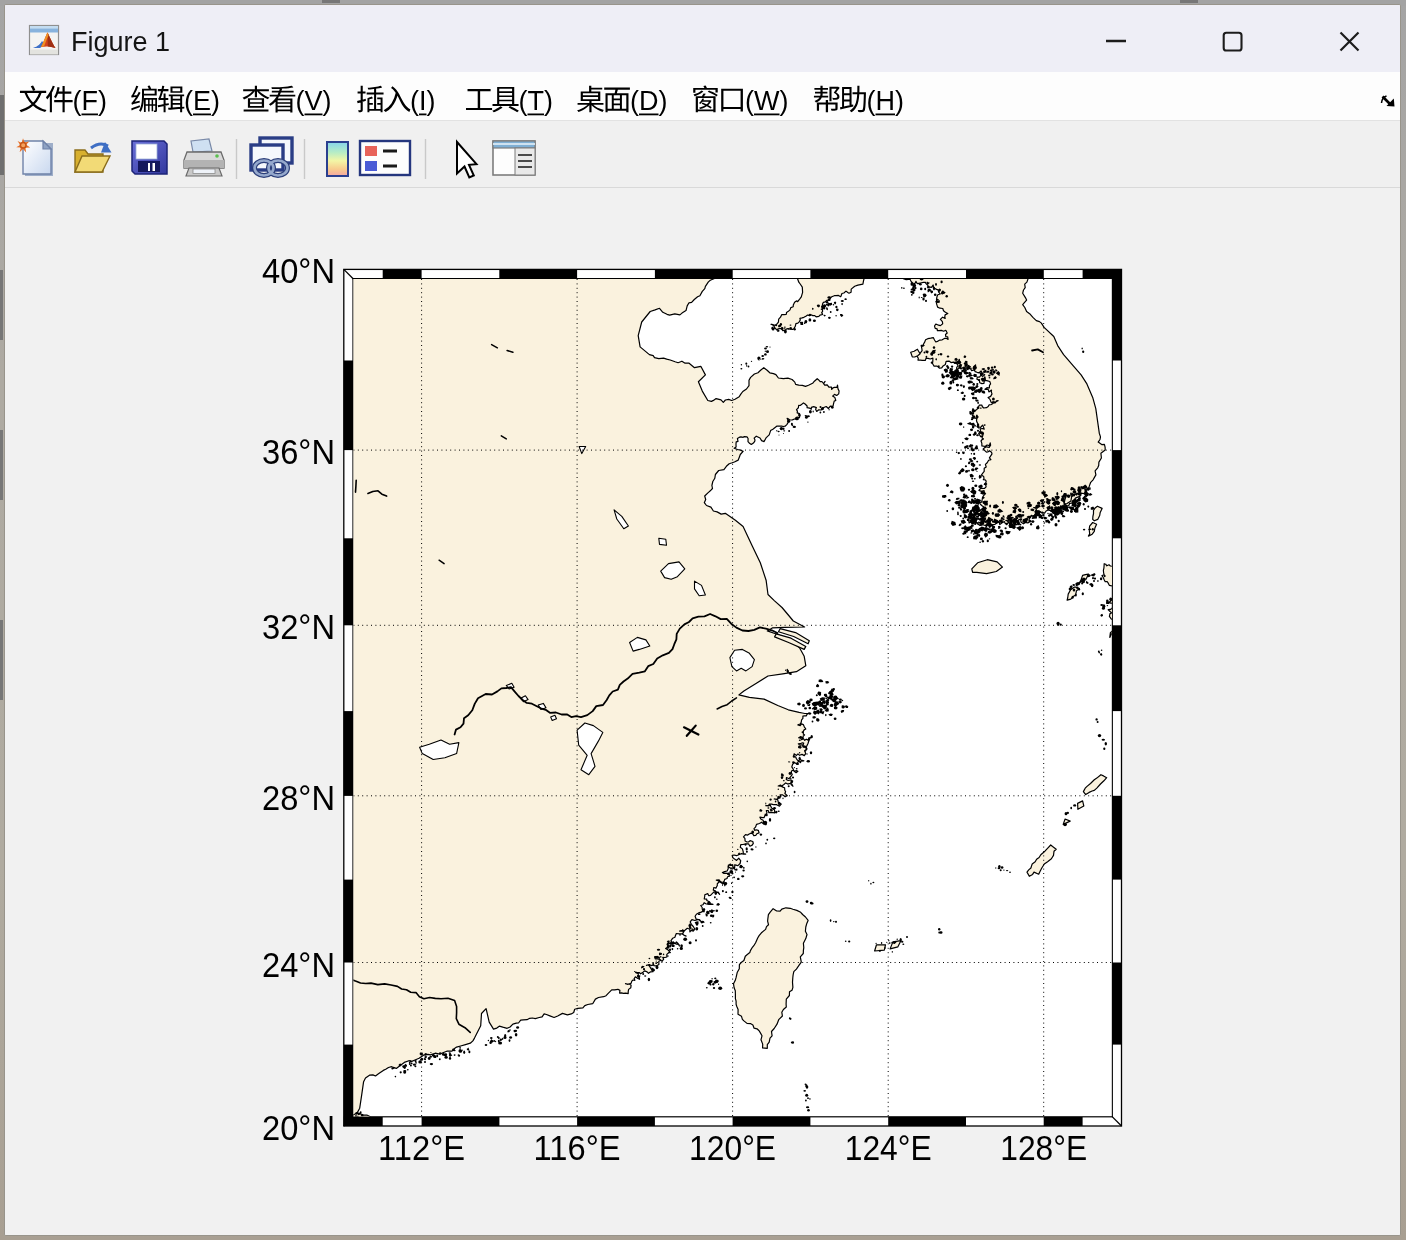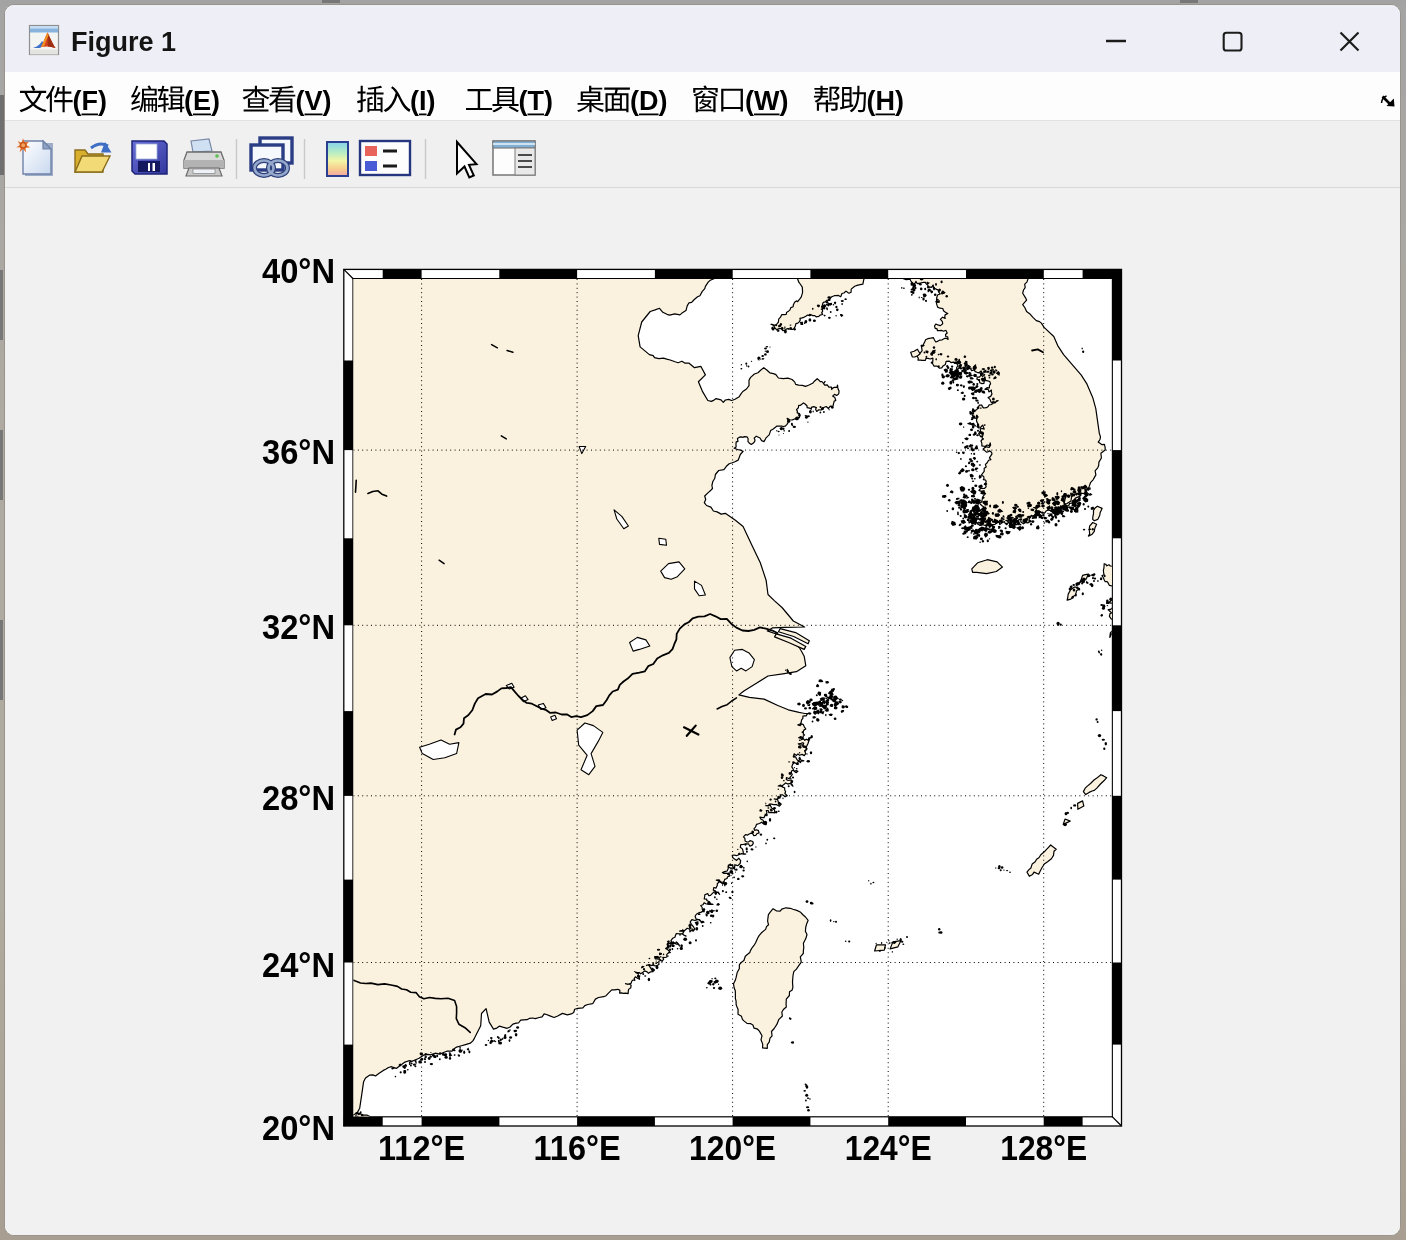--- a/index.html
+++ b/index.html
@@ -1,16 +1,16 @@
 <!DOCTYPE html>
 <html><head><meta charset="utf-8"><style>
 html,body{margin:0;padding:0;width:1406px;height:1240px;overflow:hidden;font-family:"Liberation Sans",sans-serif;}
 body{background:linear-gradient(180deg,#a4a4a4 0%,#aeaaa2 30%,#b0aba0 70%,#a89f92 100%);}
 #bgtop{position:absolute;left:0;top:0;width:1406px;height:6px;background:#a3a3a3;}
-#win{position:absolute;left:4px;top:3.5px;width:1397px;height:1232px;background:#f1f1f1;border:1.4px solid #98948b;border-radius:10px;overflow:hidden;box-sizing:border-box;font-weight:bold;}
+#win{position:absolute;left:4px;top:3.5px;width:1397px;height:1232px;background:#f1f1f1;border:1.4px solid #98948b;border-radius:2px;overflow:hidden;box-sizing:border-box;}
 #titlebar{position:absolute;left:0;top:0;width:100%;height:67px;background:#eeeef6;}
 #fig1{position:absolute;left:66px;top:22px;font-size:27px;color:#141414;}
 #menubar{position:absolute;left:0;top:67px;width:100%;height:48px;background:#fdfdfd;border-bottom:1px solid #e2e2e2;}
 #toolbar{position:absolute;left:0;top:116px;width:100%;height:66px;background:#f0f0f0;border-bottom:1px solid #d9d9d9;}
 #canvas{position:absolute;left:0;top:183px;width:100%;height:1049px;background:#f1f1f1;}
 .mark{position:absolute;background:#5a5a5a;}
 </style></head><body>
 <div id="bgtop"></div>
 <div class="mark" style="left:0;top:95px;width:4px;height:80px;background:#6f6f6f"></div>
 <div class="mark" style="left:0;top:270px;width:3px;height:70px;background:#777"></div>

